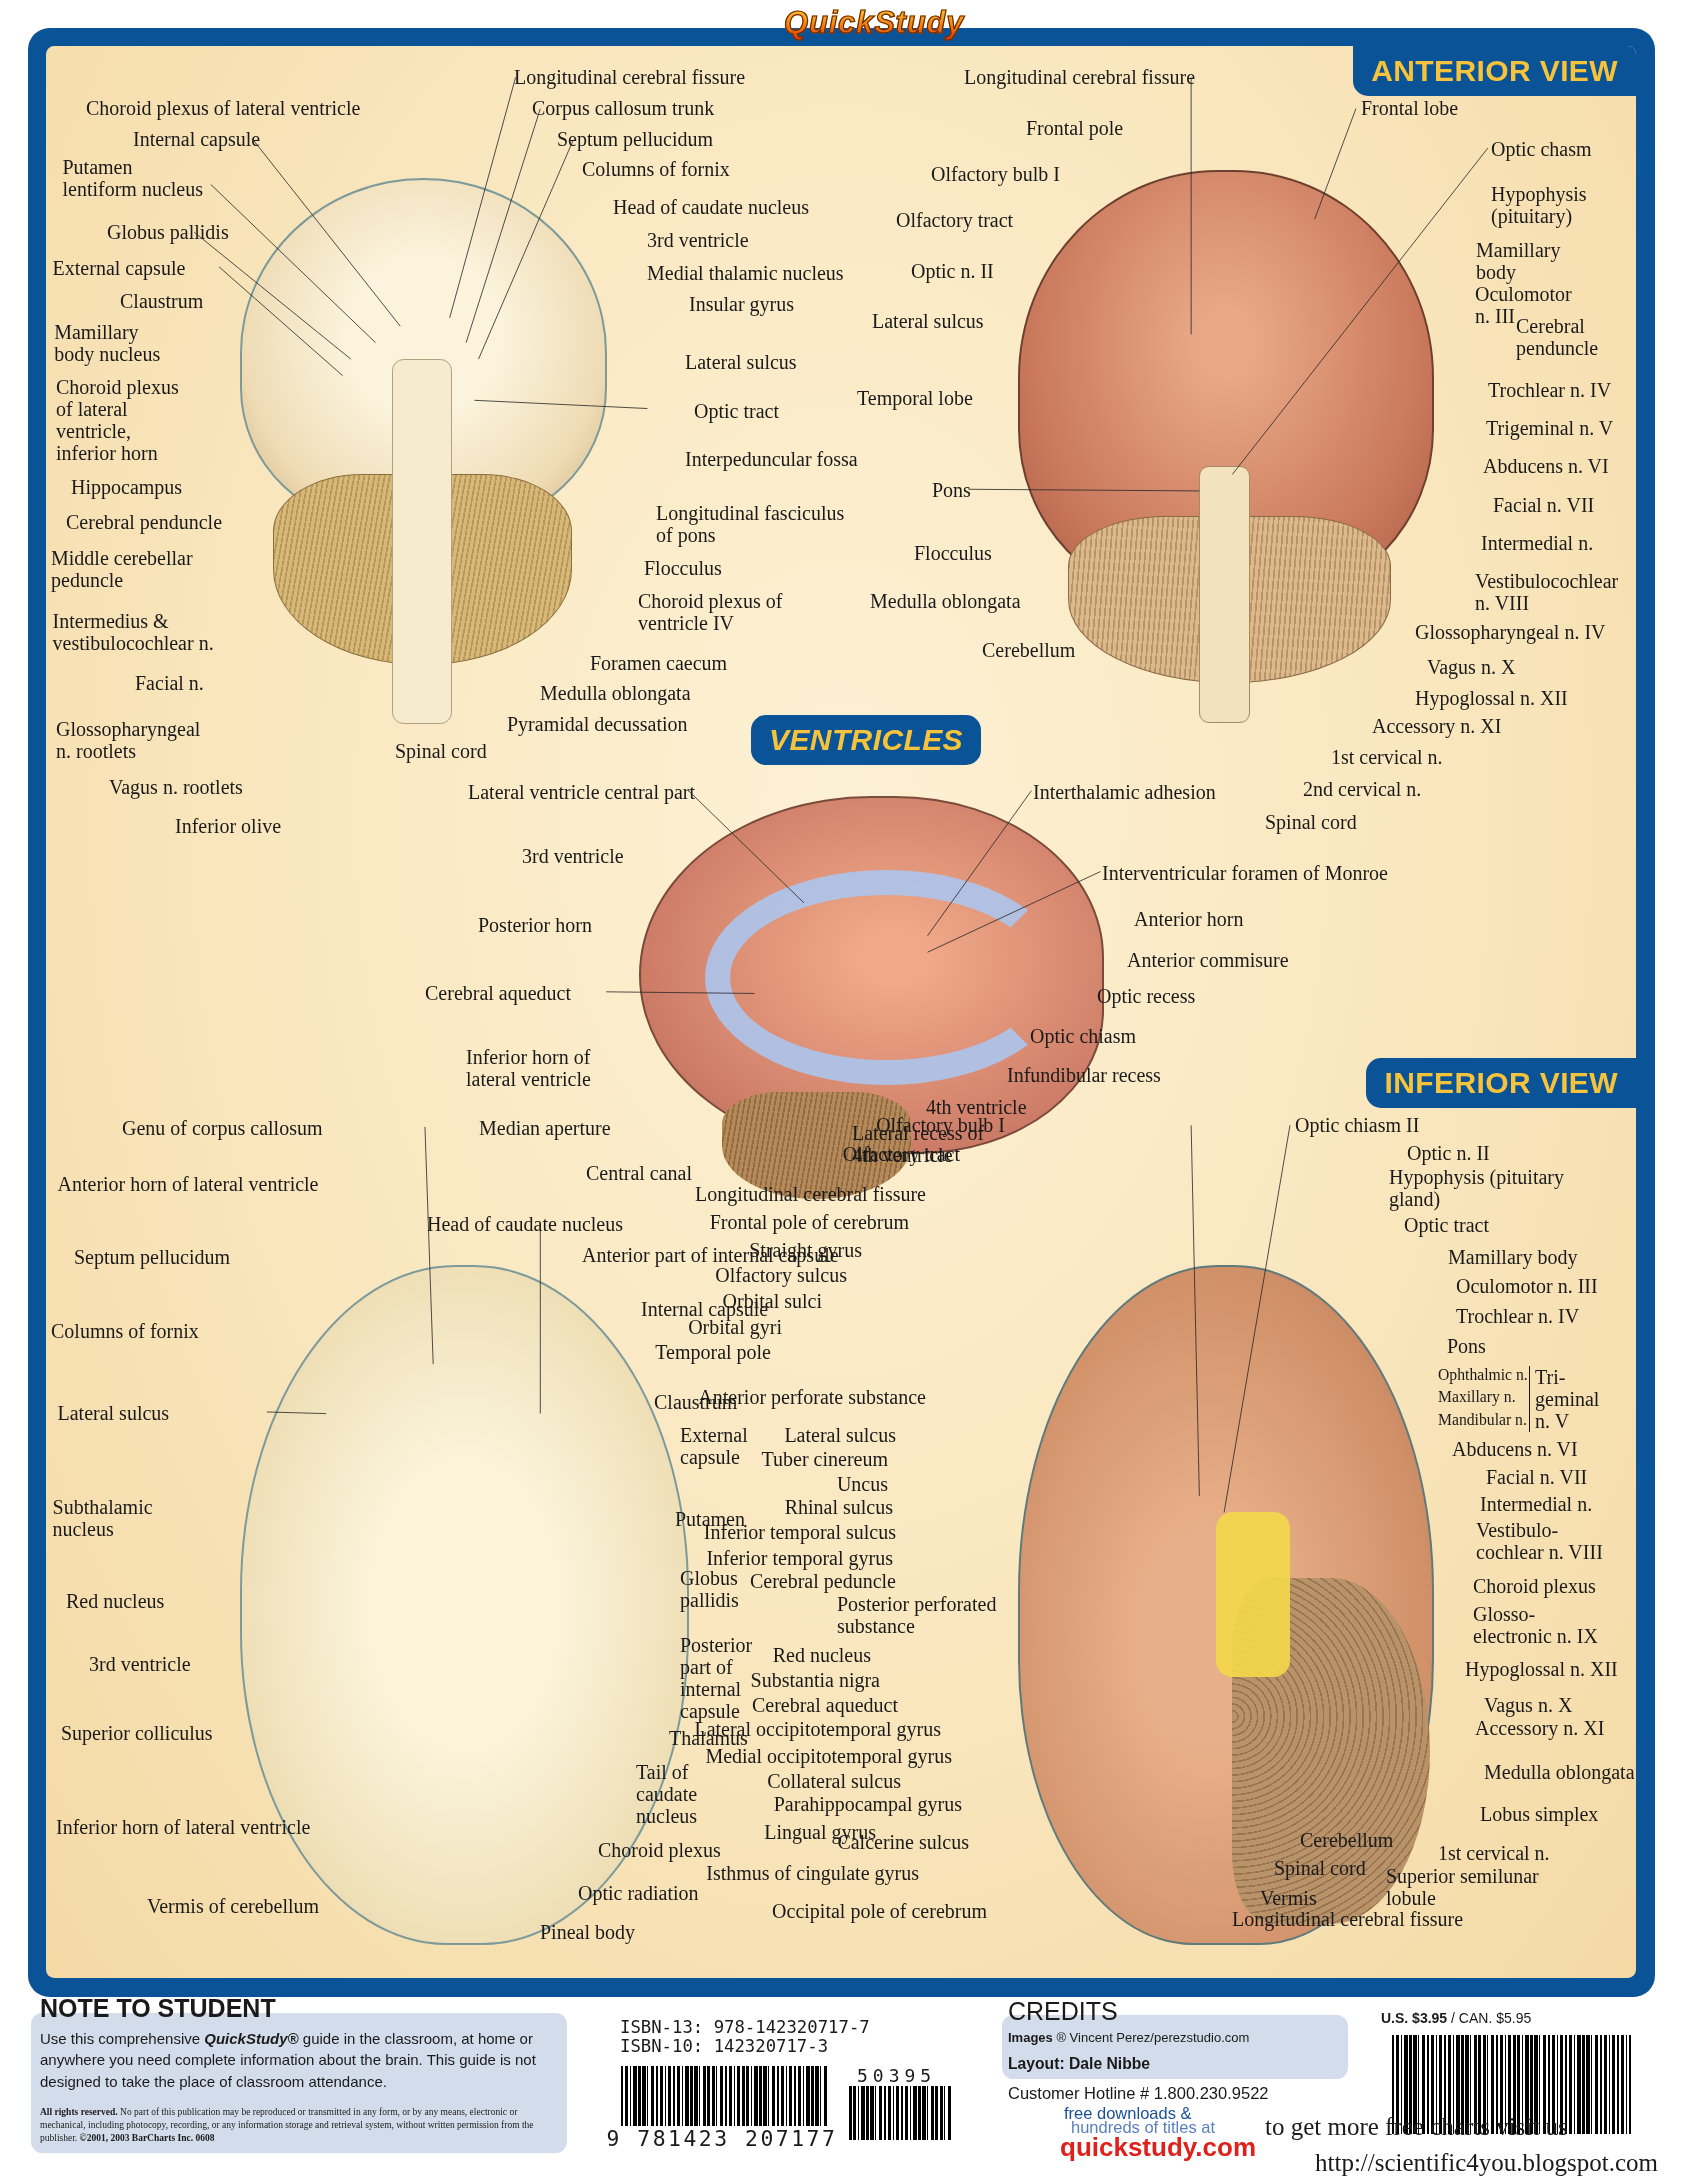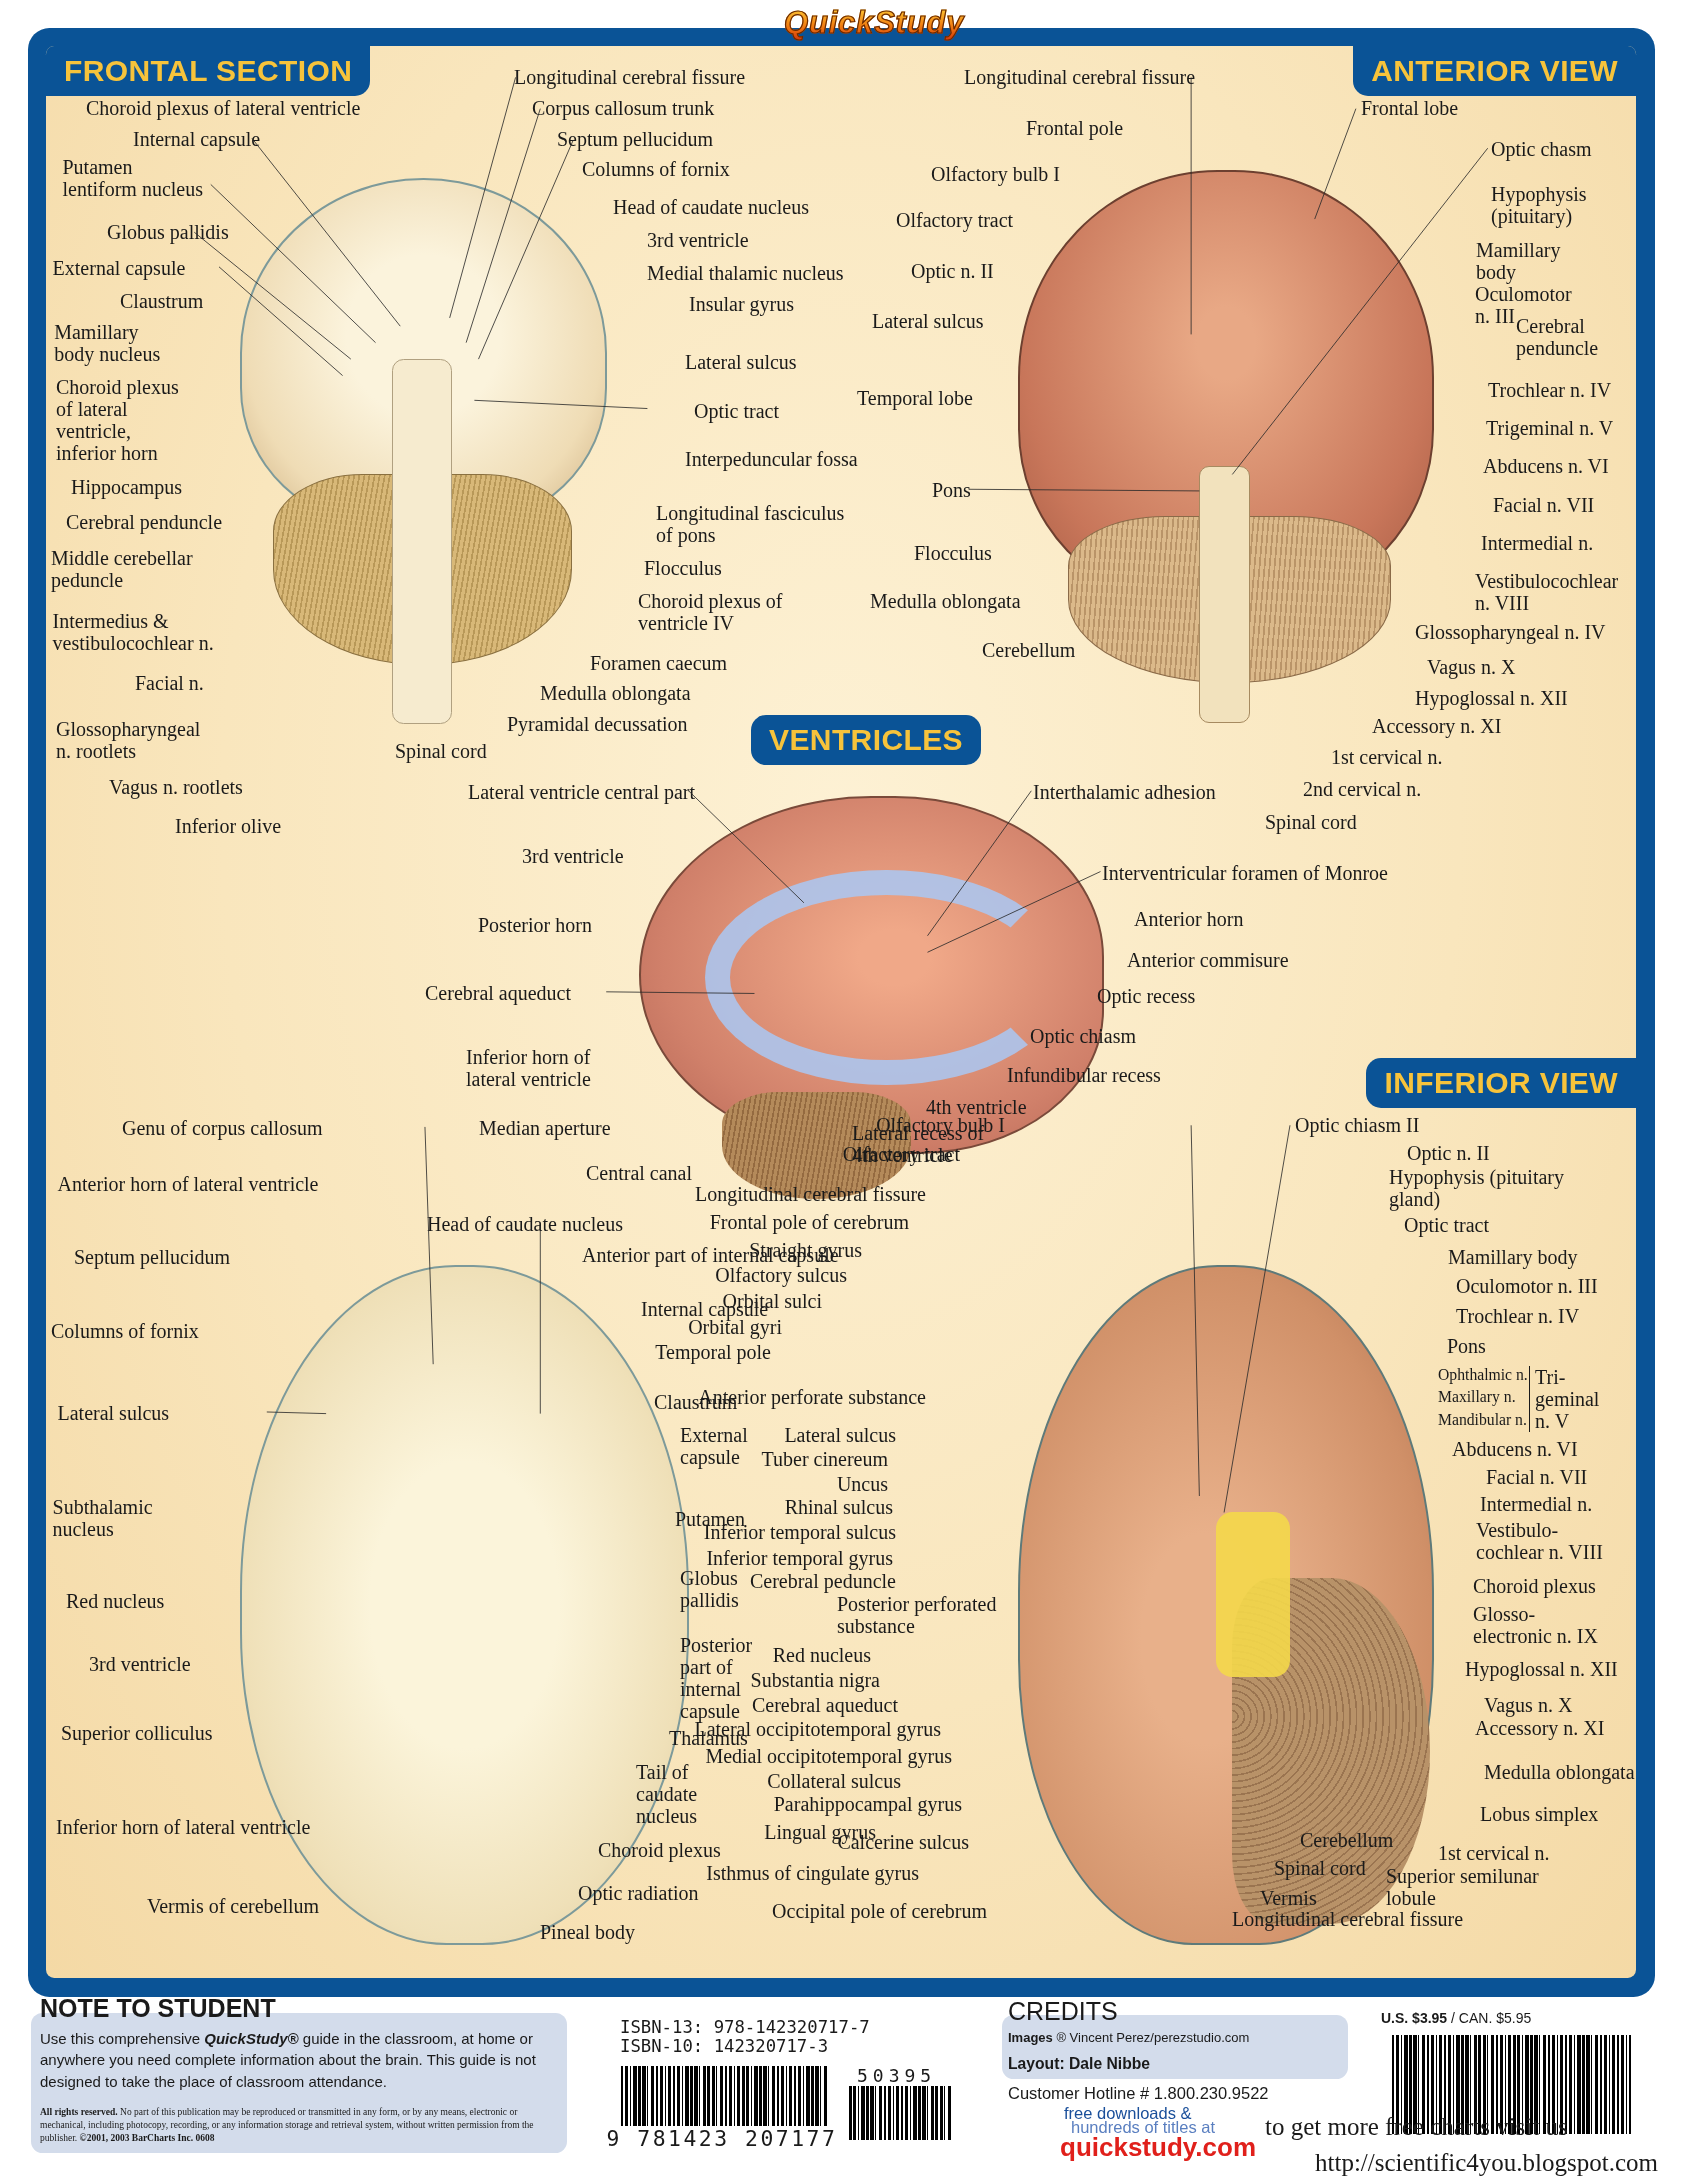--- a/index.html
+++ b/index.html
@@ -24,23 +24,22 @@
   .mono{font-family:"DejaVu Sans Mono",monospace;}
 </style>
 </head>
 <body>
 
 <div class="logo">QuickStudy</div>
 <div class="frame"></div>
 
 <div class="panel">
 
-  <div class="sect-tab" style="left:0;top:0;border-radius:0 0 15px 0;">FRONTAL SECTION</div>
   <div class="sect-tab" style="right:0;top:0;border-radius:0 0 0 15px;">ANTERIOR VIEW</div>
-  <div class="sect-tab" style="left:705px;top:669px;border-radius:15px;">VENTRICLES</div>
+  <div class="sect-tab" style="left:705px;top:669px;border-radius:15px;font-style:italic;">VENTRICLES</div>
   <div class="sect-tab" style="right:0;top:1012px;border-radius:15px 0 0 15px;">INFERIOR VIEW</div>
 
   <div class="brain" style="left:194px;top:132px;width:363px;height:346px;border-radius:50% 50% 40% 40%;background:radial-gradient(ellipse at 50% 45%,#fbf3dc 30%,#efdcb5 70%,#c9a97a 100%);border:2.5px solid #7d9a9a;"></div>
   <div class="brain" style="left:227px;top:428px;width:297px;height:189px;border-radius:30% 30% 50% 50%;background:repeating-linear-gradient(100deg,#d8b878 0 3.3px,#b89858 3.3px 5px);border:1.6px solid #8a7040;"></div>
   <div class="brain" style="left:346px;top:313px;width:58px;height:363px;border-radius:11.5px;background:#f6ebcf;border:1.6px solid #b0a080;"></div>
 
   <div class="brain" style="left:972px;top:124px;width:412px;height:428px;border-radius:48% 48% 40% 40%;background:radial-gradient(ellipse at 50% 40%,#e8a885 10%,#c8765a 70%,#a45a42 100%);border:2.5px solid #6d4030;"></div>
   <div class="brain" style="left:1022px;top:470px;width:321px;height:165px;border-radius:30% 30% 50% 50%;background:repeating-linear-gradient(95deg,#dbb98a 0 3.3px,#b99468 3.3px 5px);border:1.6px solid #8a6a48;"></div>
   <div class="brain" style="left:1153px;top:420px;width:49px;height:255px;border-radius:10px;background:#f2e2bd;border:1.6px solid #a68a60;"></div>
 

